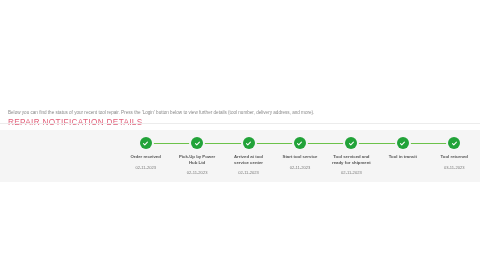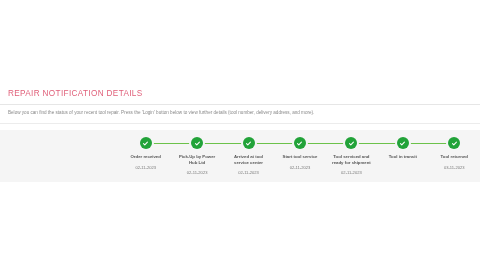--- a/index.html
+++ b/index.html
@@ -30,20 +30,21 @@
     box-sizing: border-box;
     padding: 0 8px 4px 8px;
     border-bottom: 1px solid #e6e6e6;
   }
   .section-title {
     color: #e0607a;
     font-size: 8.2px;
     letter-spacing: 0.35px;
     line-height: 12px;
     white-space: nowrap;
+    margin-top: 29px;
   }
 
   
   .intro-wrap {
     position: absolute;
     left: 0;
     top: 108px;
     width: 480px;
     box-sizing: border-box;
     padding: 0 8px 6px 8px;

